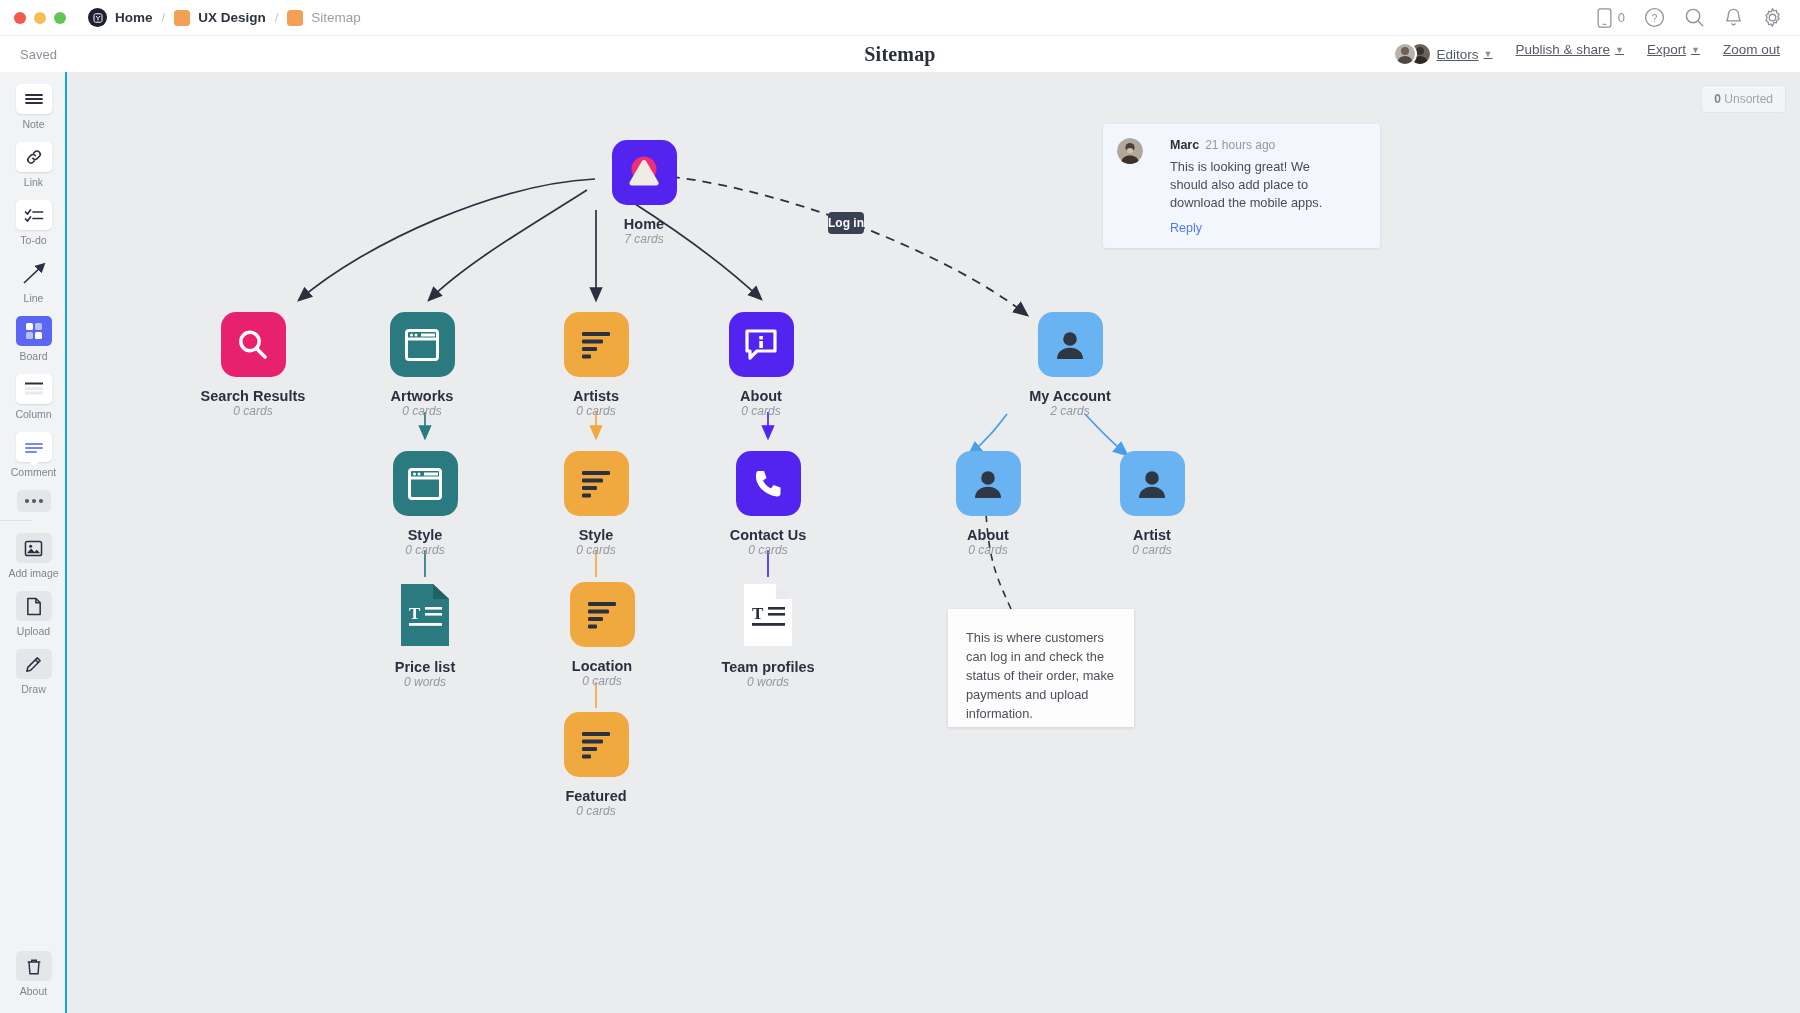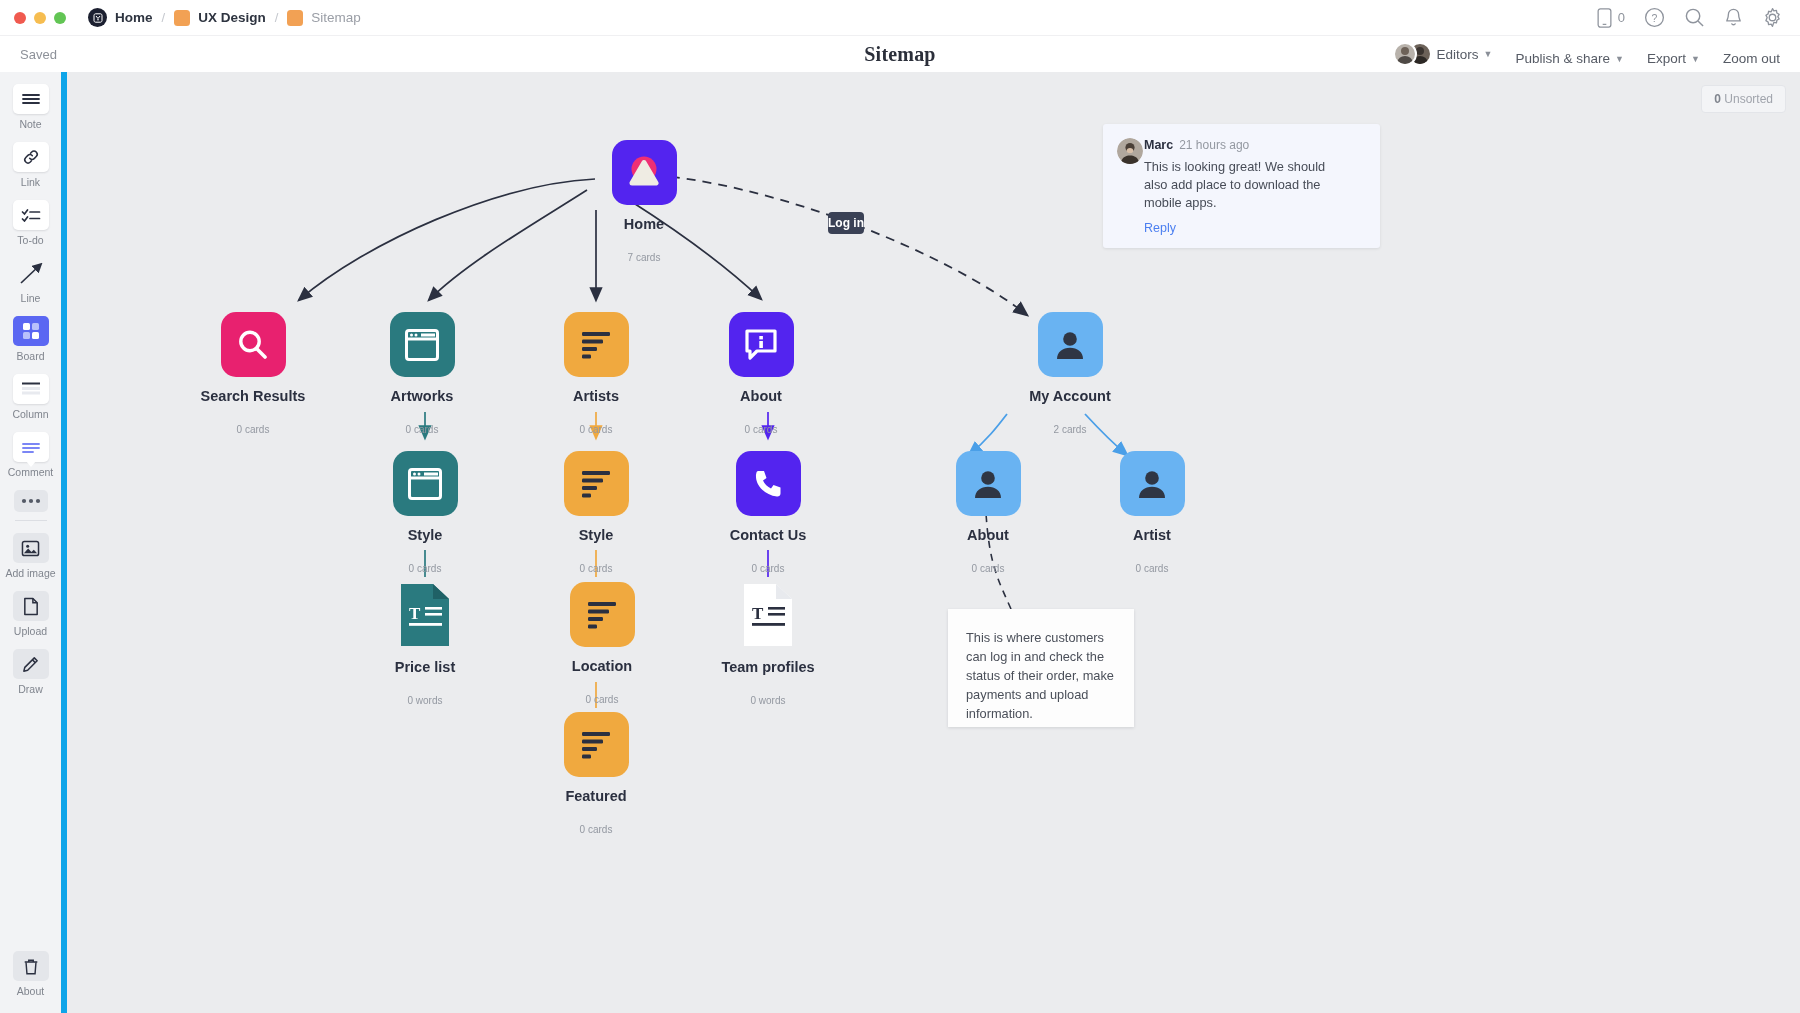--- a/index.html
+++ b/index.html
@@ -39,32 +39,32 @@
   .subbar {
     position: absolute; top: 36px; left: 0; width: 1800px; height: 36px;
     background: #ffffff; display: flex; align-items: center;
   }
   .saved { font-size: 13px; color: #8d9199; margin-left: 20px; }
   .doc-title {
     position: absolute; left: 0; right: 0; text-align: center;
     font-family: "Liberation Serif", serif;
     font-size: 20px; font-weight: bold; color: #2b2f3a; letter-spacing: .2px;
   }
-  .sub-right { margin-left: auto; display: flex; align-items: flex-end; gap: 23px; padding-right: 20px; font-size: 13.5px; color: #565b65; }
+  .sub-right { margin-left: auto; display: flex; align-items: flex-start; gap: 23px; padding-right: 20px; font-size: 13.5px; color: #565b65; text-decoration: underline; }
   .sub-item { display: flex; align-items: center; gap: 5px; cursor: pointer; }
   .chev { font-size: 9px; color: #8a8f98; }
   .avatars { display: flex; align-items: center; }
   .av { width: 24px; height: 24px; border-radius: 50%; border: 2px solid #fff; background-size: cover; }
   .av2 { margin-left: -9px; }
 
   
   .sidebar {
     position: absolute; top: 72px; left: 0; width: 67px; height: 941px;
-    background: #f2f3f5; border-right: 6px solid #0ea5e9;
-    display: flex; flex-direction: column; align-items: center; padding-top: 12px;
+    background: #f2f3f5; border-right: 2px solid #0ea5e9;
+    display: flex; flex-direction: column; padding-top: 12px;
   }
   .tool { width: 67px; display: flex; flex-direction: column; align-items: center; margin-bottom: 12px; cursor: pointer; }
   .tool-ico {
     width: 36px; height: 30px; border-radius: 5px; background: #fff;
     display: flex; align-items: center; justify-content: center;
     box-shadow: 0 1px 2px rgba(30,35,50,.12);
   }
   .tool-ico.plain { background: transparent; box-shadow: none; }
   .tool-ico.grey { background: #e4e6ea; box-shadow: none; }
   .tool-ico.active { background: #5b67f2; box-shadow: none; }
@@ -75,33 +75,33 @@
   
   .canvas { position: absolute; top: 72px; left: 67px; width: 1733px; height: 941px; }
   svg.edges { position: absolute; top: 0; left: 0; width: 1733px; height: 941px; pointer-events: none; }
 
   .node { position: absolute; width: 160px; text-align: center; cursor: pointer; }
   .node .tile {
     width: 65px; height: 65px; border-radius: 15px; margin: 0 auto;
     display: flex; align-items: center; justify-content: center;
   }
   .node .ttl { font-size: 14.5px; font-weight: bold; color: #2b3040; margin-top: 11px; }
-  .node .sub { font-size: 10px; color: #9398a1; margin-top: 20px; }
+  .node .sub { font-size: 12px; color: #9398a1; margin-top: 0; font-style: italic; }
 
   .page-tile { position: relative; width: 52px; height: 66px; margin: 0 auto; }
   .page-tile svg { display: block; }
 
   .loginbadge {
     position: absolute; background: #3a4155; color: #fff; font-size: 12px; font-weight: bold;
     padding: 4px 0; border-radius: 4px;
   }
 
   .comment-card {
     position: absolute; background: #f4f6fd; width: 277px; border-radius: 3px;
-    padding: 14px 34px 13px 14px; display: flex; gap: 1px;
+    padding: 14px 34px 13px 14px; display: flex; gap: 27px;
     box-shadow: 0 1px 3px rgba(30,35,50,.10);
   }
   .c-av { width: 26px; height: 26px; border-radius: 50%; flex: 0 0 26px; overflow: hidden; }
   .c-name { font-size: 12.5px; font-weight: bold; color: #2b3040; }
   .c-time { font-size: 12px; color: #9398a1; margin-left: 6px; }
   .c-body { font-size: 12.8px; color: #474c57; line-height: 1.42; margin-top: 6px; }
   .c-reply { font-size: 12.5px; color: #4b7ff0; margin-top: 9px; cursor: pointer; }
 
   .sticky {
     position: absolute; background: #fdfdfd; width: 186px; height: 118px;

